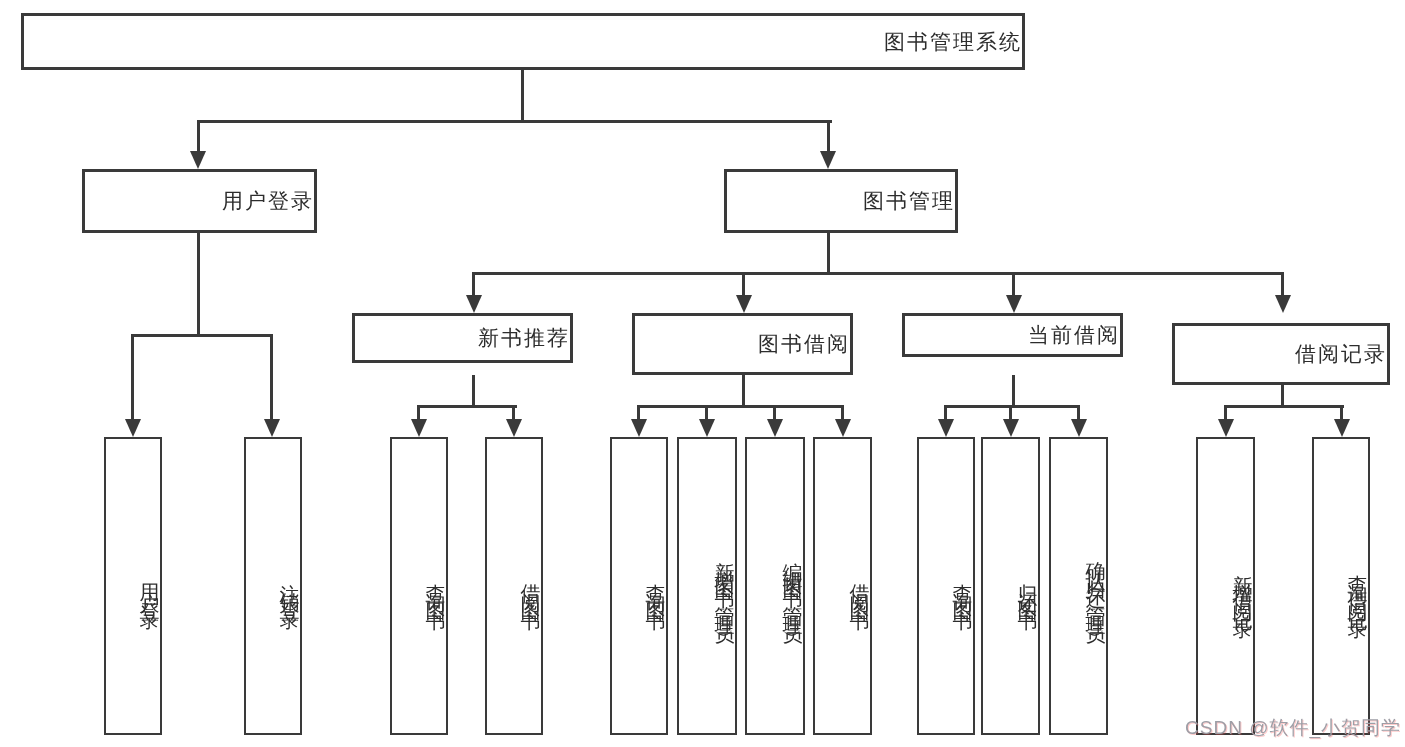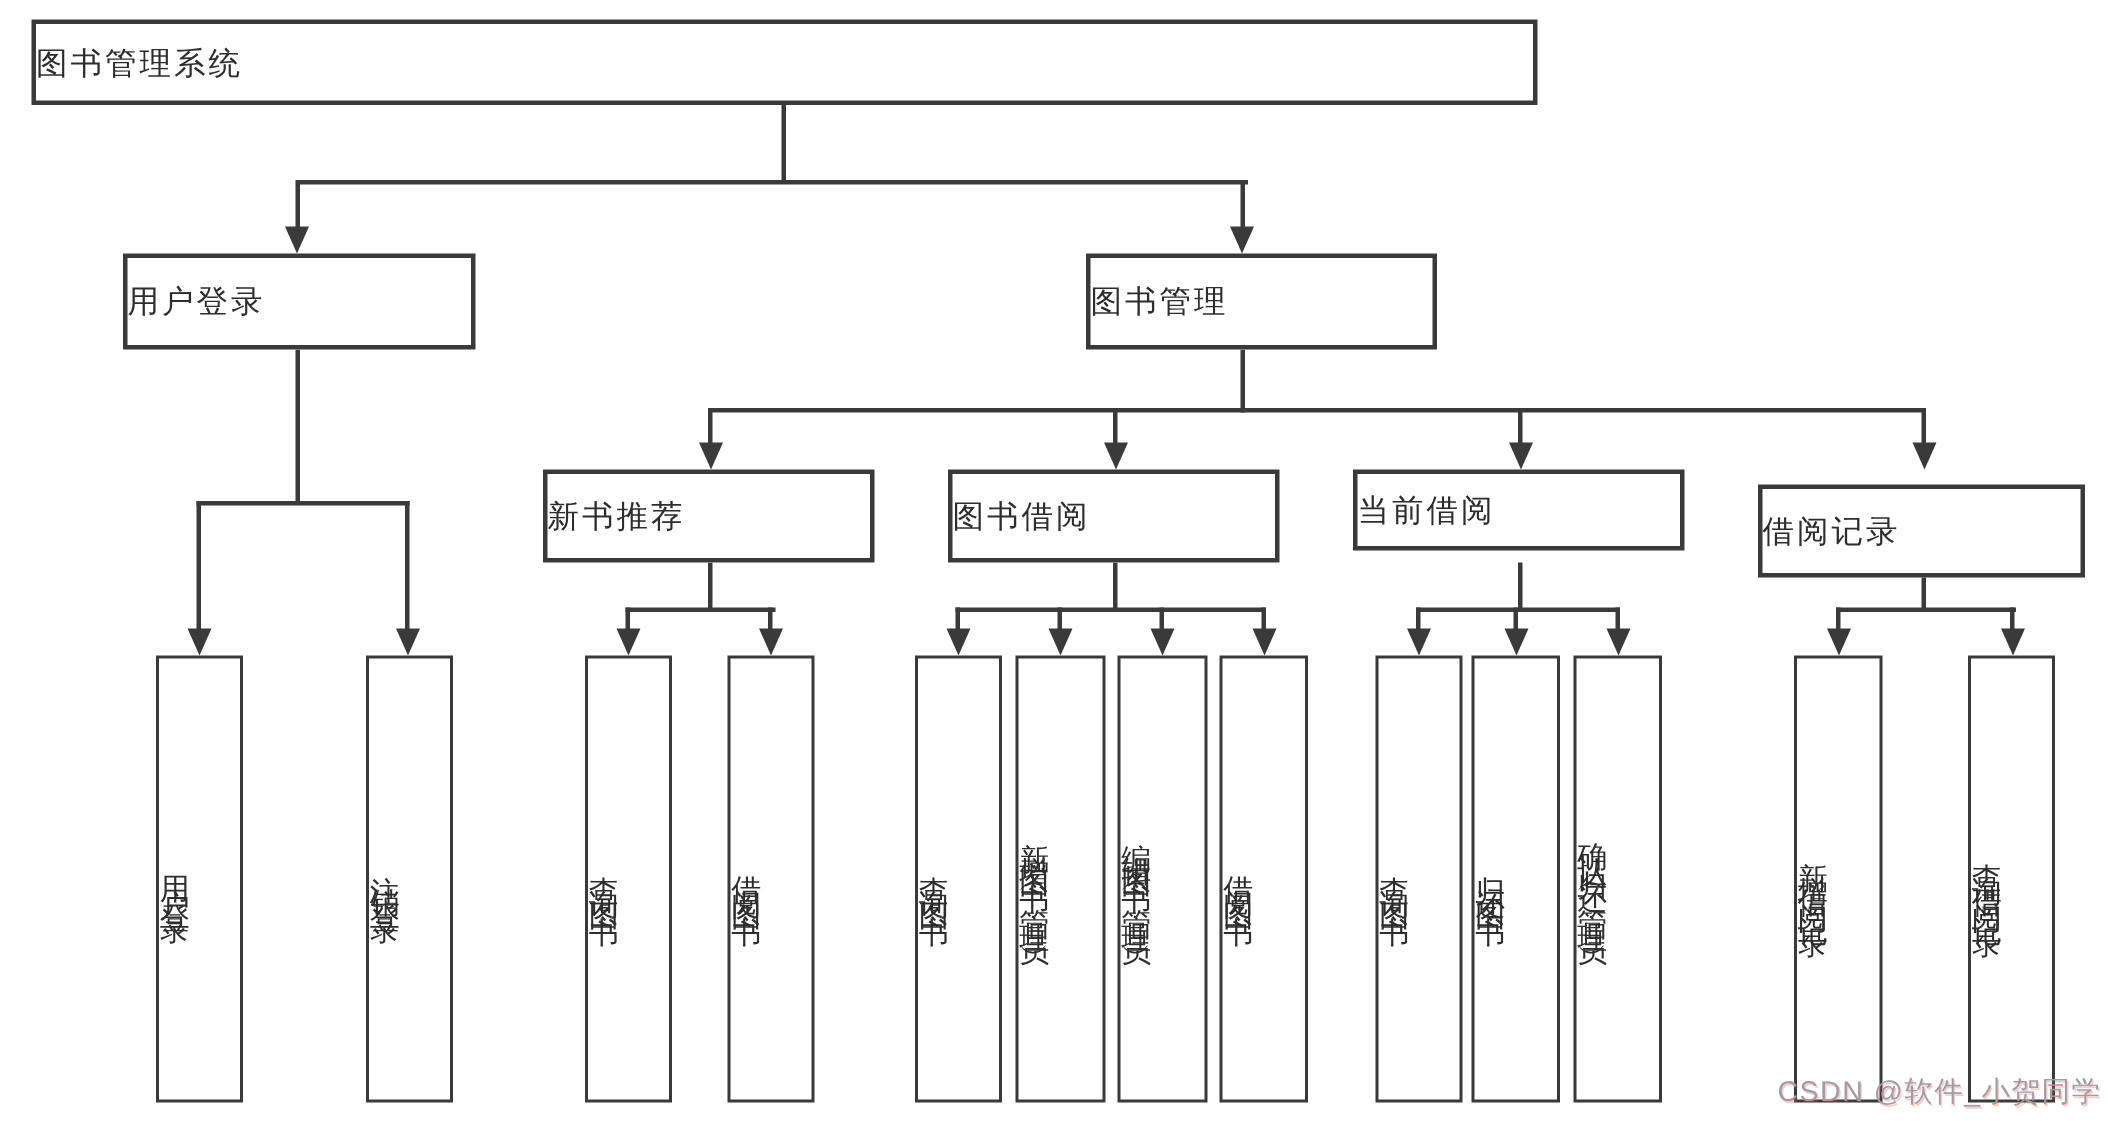--- a/index.html
+++ b/index.html
@@ -6,21 +6,21 @@
   body {
     width:1405px; height:747px; position:relative; overflow:hidden;
     font-family:"Liberation Sans","DejaVu Sans",sans-serif;
   }
   .stage { position:absolute; left:0; top:0; width:1405px; height:747px; }
 
   
   .node {
     position:absolute; box-sizing:border-box;
     border:3px solid #3a3a3a; background:#ffffff;
-    display:flex; align-items:center; justify-content:flex-start;
+    display:flex; align-items:center; justify-content:flex-end;
     color:#2d2d2d;
   }
   .node.h span { font-size:21px; letter-spacing:2px; white-space:nowrap; }
   .node.leaf span {
     writing-mode:vertical-rl; text-orientation:mixed;
     font-size:20px; letter-spacing:9px; line-height:1;
     white-space:nowrap; color:#2d2d2d;
   }
   .node.leaf { border-width:2.5px; }
 
@@ -109,27 +109,27 @@
     <span>图书管理系统</span>
   </div>
 
   <div class="node h" style="left:82px;top:169px;width:235px;height:64px;">
     <span>用户登录</span>
   </div>
   <div class="node h" style="left:712px;top:169px;width:234px;height:64px;margin-left:12px;">
     <span>图书管理</span>
   </div>
 
-  <div class="node h" style="left:362px;top:313px;width:221px;height:62px;">
+  <div class="node h" style="left:352px;top:313px;width:221px;height:50px;">
     <span>新书推荐</span>
   </div>
   <div class="node h" style="left:632px;top:313px;width:221px;height:62px;">
     <span>图书借阅</span>
   </div>
-  <div class="node h" style="left:902px;top:313px;width:221px;height:54px;">
+  <div class="node h" style="left:902px;top:313px;width:221px;height:44px;">
     <span>当前借阅</span>
   </div>
   <div class="node h" style="left:1172px;top:323px;width:218px;height:62px;">
     <span>借阅记录</span>
   </div>
 
   <div class="node leaf" style="left:104px;top:437px;width:58px;height:298px;">
     <span>用户登录</span>
   </div>
   <div class="node leaf" style="left:244px;top:437px;width:58px;height:298px;">

